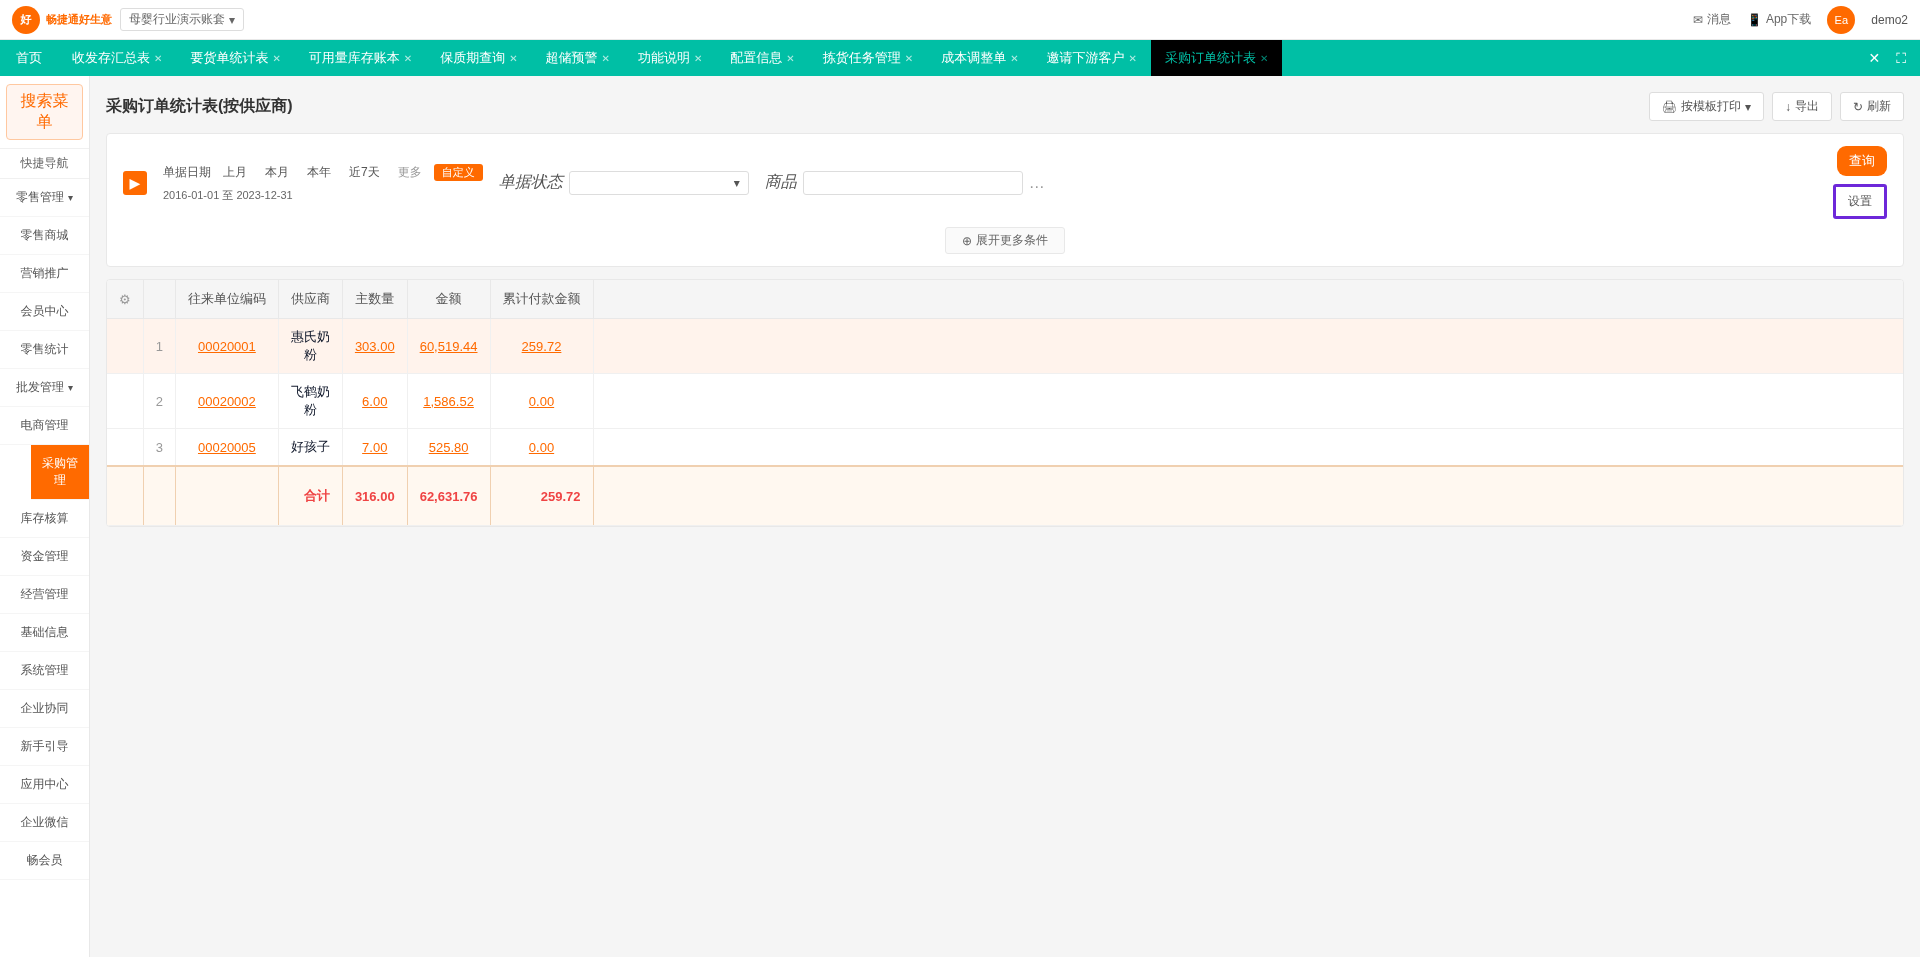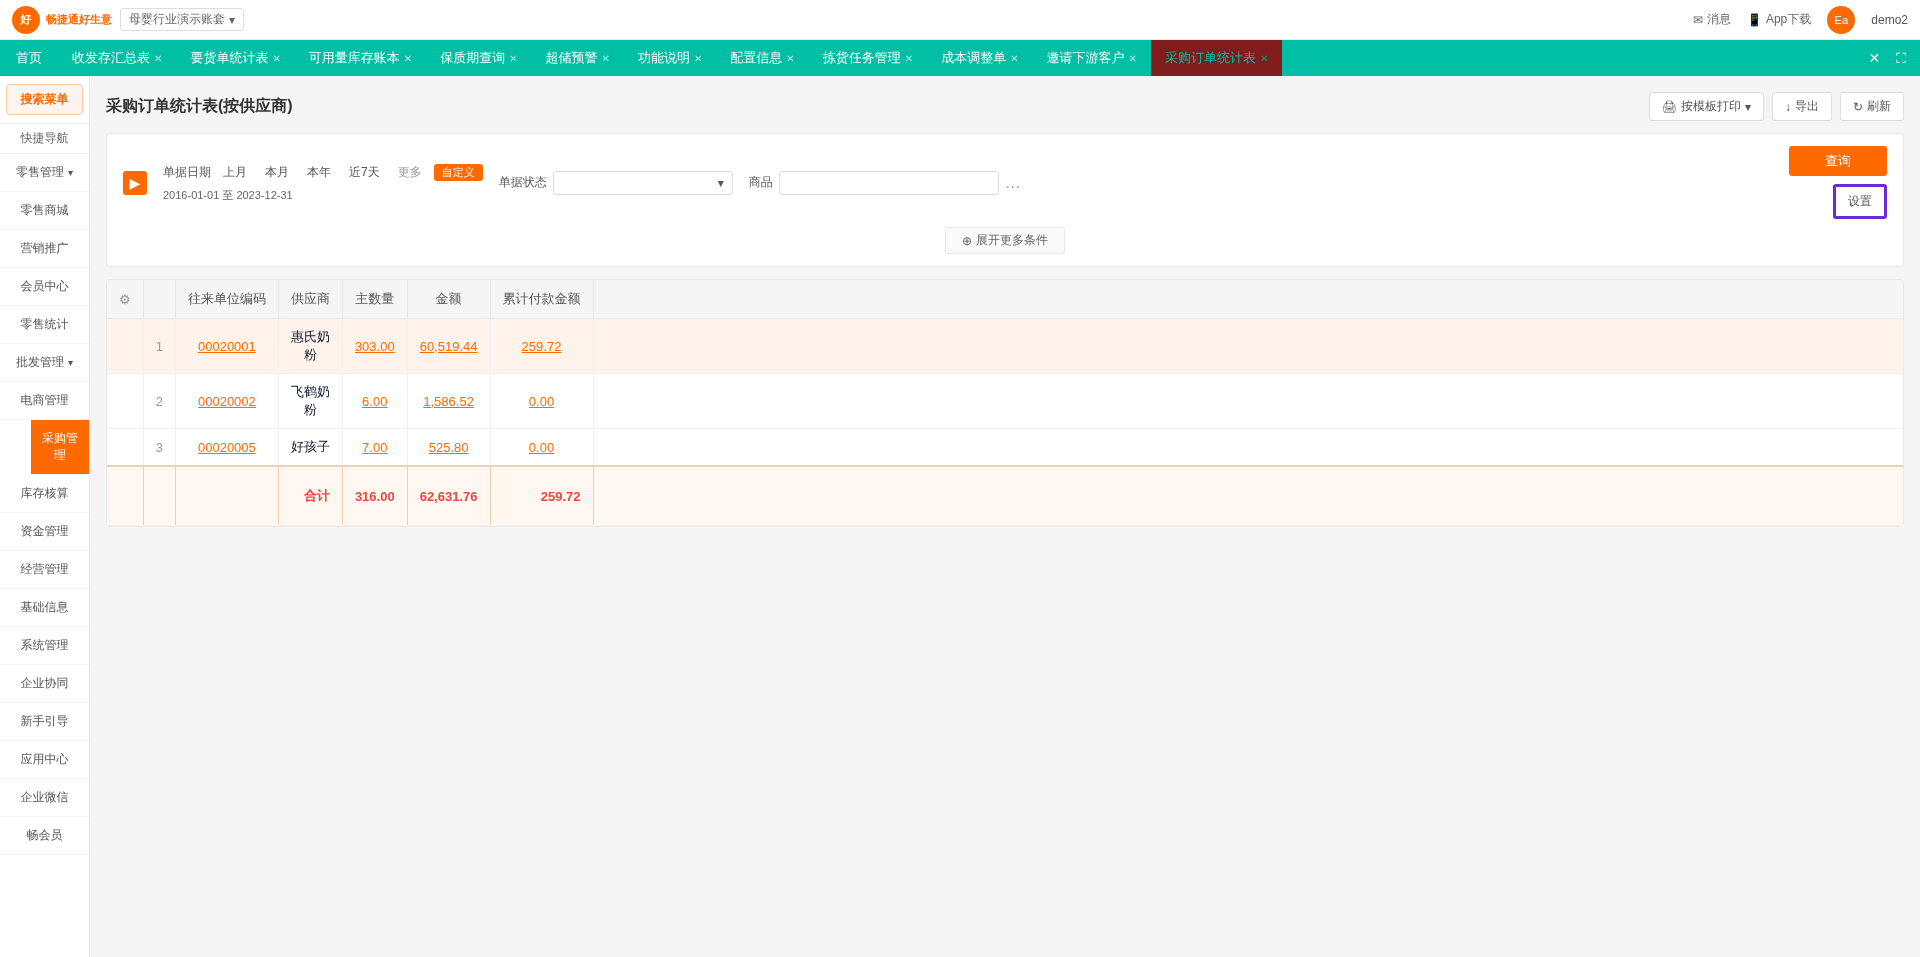--- a/index.html
+++ b/index.html
@@ -12,33 +12,33 @@
     .logo-icon { width: 28px; height: 28px; background: #ff6a00; border-radius: 50%; display: flex; align-items: center; justify-content: center; color: #fff; font-size: 11px; font-weight: bold; }
     .logo-text { font-size: 11px; color: #ff6a00; font-weight: bold; line-height: 1.2; }
     .workspace-selector { display: flex; align-items: center; gap: 4px; color: #666; font-size: 12px; cursor: pointer; padding: 2px 8px; border: 1px solid #ddd; border-radius: 3px; }
     .top-bar-right { display: flex; align-items: center; gap: 16px; }
     .top-bar-action { display: flex; align-items: center; gap: 4px; color: #666; font-size: 12px; cursor: pointer; }
     .user-avatar { width: 28px; height: 28px; border-radius: 50%; background: #ff6a00; display: flex; align-items: center; justify-content: center; color: #fff; font-size: 11px; }
 
     
     .nav-tabs { height: 36px; background: #00bfa5; display: flex; align-items: center; flex-shrink: 0; overflow: hidden; }
     .nav-tab { padding: 0 14px; height: 36px; display: flex; align-items: center; color: #fff; font-size: 13px; cursor: pointer; white-space: nowrap; position: relative; gap: 4px; }
-    .nav-tab.active { background: #7f1d1d; color: #00bfa5; }
+    .nav-tab.active { background: #000000; color: #00bfa5; }
     .nav-tab .close-btn { font-size: 10px; opacity: 0.7; }
     .nav-tab-home { padding: 0 16px; }
     .nav-tabs-right { margin-left: auto; display: flex; align-items: center; gap: 4px; padding-right: 8px; }
     .nav-tabs-right span { color: #fff; cursor: pointer; padding: 2px 6px; font-size: 14px; }
 
     
     .main-layout { display: flex; flex: 1; overflow: hidden; }
 
     
     .sidebar { width: 90px; background: #fff; border-right: 1px solid #e8e8e8; display: flex; flex-direction: column; flex-shrink: 0; overflow-y: auto; }
     .sidebar-search { padding: 8px 6px; border-bottom: 1px solid #f0f0f0; }
-    .sidebar-search-btn { width: 100%; padding: 6px 4px; background: #fff5f0; border: 1px solid #ffc8a0; border-radius: 4px; color: #ff6a00; font-size: 12px; text-align: center; cursor: pointer; font-weight: bold; }
+    .sidebar-search-btn { width: 100%; padding: 6px 12px; background: #fff5f0; border: 1px solid #ffc8a0; border-radius: 4px; color: #ff6a00; font-size: 16px; text-align: center; cursor: pointer; }
     .sidebar-nav-btn { padding: 6px 0; text-align: center; font-size: 12px; color: #666; cursor: pointer; border-bottom: 1px solid #f0f0f0; }
     .sidebar-item { padding: 10px 6px; text-align: center; font-size: 12px; color: #555; cursor: pointer; border-bottom: 1px solid #f5f5f5; display: flex; flex-direction: column; align-items: center; gap: 2px; }
     .sidebar-item.active { background: #ff6a00; color: #fff; margin-left: 31px; }
     .sidebar-item.has-arrow { flex-direction: row; justify-content: center; }
     .sidebar-item .arrow { font-size: 10px; margin-left: 2px; }
 
     
     .content-area { flex: 1; overflow-y: auto; padding: 16px; background: #f5f5f5; }
 
     
@@ -52,24 +52,24 @@
     
     .filter-panel { background: #fff; border: 1px solid #e8e8e8; border-radius: 4px; padding: 12px 16px; margin-bottom: 12px; }
     .filter-row { display: flex; align-items: center; gap: 16px; flex-wrap: wrap; }
     .filter-toggle { width: 24px; height: 24px; background: #ff6a00; color: #fff; border-radius: 3px; display: flex; align-items: center; justify-content: center; cursor: pointer; font-size: 14px; flex-shrink: 0; }
     .filter-label { font-size: 12px; color: #555; white-space: nowrap; }
     .date-shortcut { font-size: 12px; color: #555; cursor: pointer; padding: 2px 6px; }
     .date-shortcut.more { color: #999; }
     .date-range-badge { background: #ff6a00; color: #fff; padding: 1px 8px; border-radius: 3px; font-size: 11px; cursor: pointer; }
     .date-range-text { font-size: 11px; color: #666; margin-top: 3px; }
     .filter-field { display: flex; align-items: center; gap: 6px; }
-    .filter-field-label { font-size: 12px; color: #555; white-space: nowrap; }
+    .filter-field-label { font-size: 16px; color: #555; white-space: nowrap; font-style: italic; }
     .filter-select { padding: 4px 8px; border: 1px solid #ddd; border-radius: 3px; font-size: 12px; color: #555; min-width: 160px; display: flex; align-items: center; justify-content: space-between; cursor: pointer; background: #fff; }
     .filter-input { padding: 4px 8px; border: 1px solid #ddd; border-radius: 3px; font-size: 12px; color: #555; min-width: 200px; }
-    .btn-query { padding: 6px 36px; background: #ff6a00; color: #fff; border: none; border-radius: 3px; font-size: 13px; cursor: pointer; }
+    .btn-query { padding: 6px 12px; background: #ff6a00; color: #fff; border: none; border-radius: 9px; font-size: 13px; cursor: pointer; }
     .btn-setting { padding: 6px 12px; background: #fff; color: #555; border: 3px solid #6d28d9; border-radius: 3px; font-size: 12px; cursor: pointer; display: block; margin-top: 4px; }
     .filter-more-row { display: flex; justify-content: center; margin-top: 8px; }
     .expand-btn { display: flex; align-items: center; gap: 4px; font-size: 12px; color: #666; cursor: pointer; padding: 4px 16px; border: 1px solid #e8e8e8; border-radius: 3px; background: #fafafa; }
 
     
     .data-table-container { background: #fff; border: 1px solid #e8e8e8; border-radius: 4px; overflow: hidden; }
     .data-table { width: 100%; border-collapse: collapse; }
     .data-table thead tr { background: #f5f5f5; }
     .data-table th { padding: 10px 12px; text-align: center; font-size: 13px; color: #555; font-weight: normal; border-bottom: 1px solid #e8e8e8; border-right: 1px solid #e8e8e8; white-space: nowrap; }
     .data-table th:last-child { border-right: none; }

